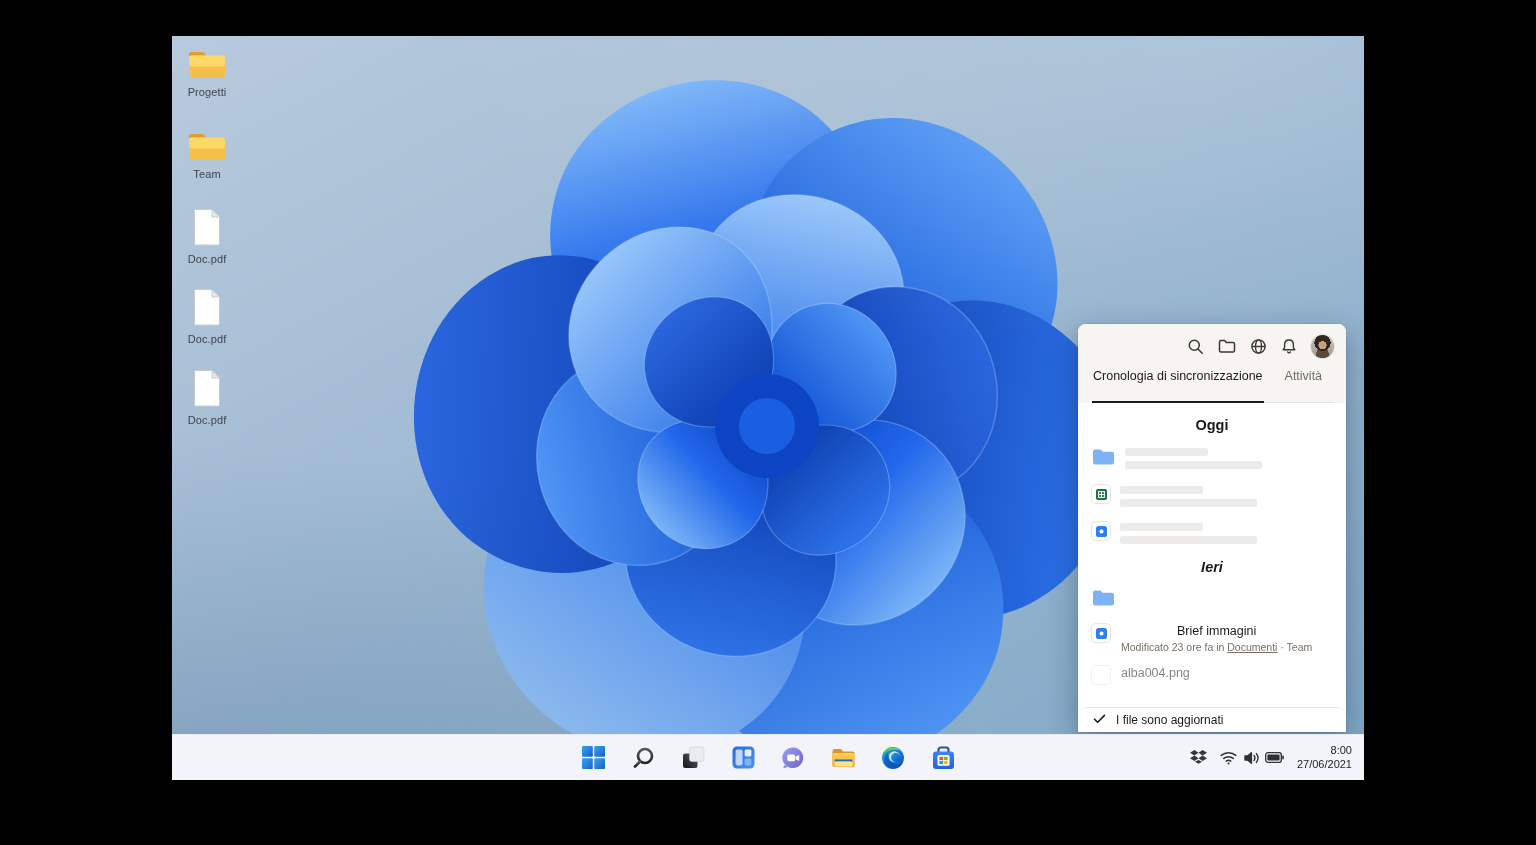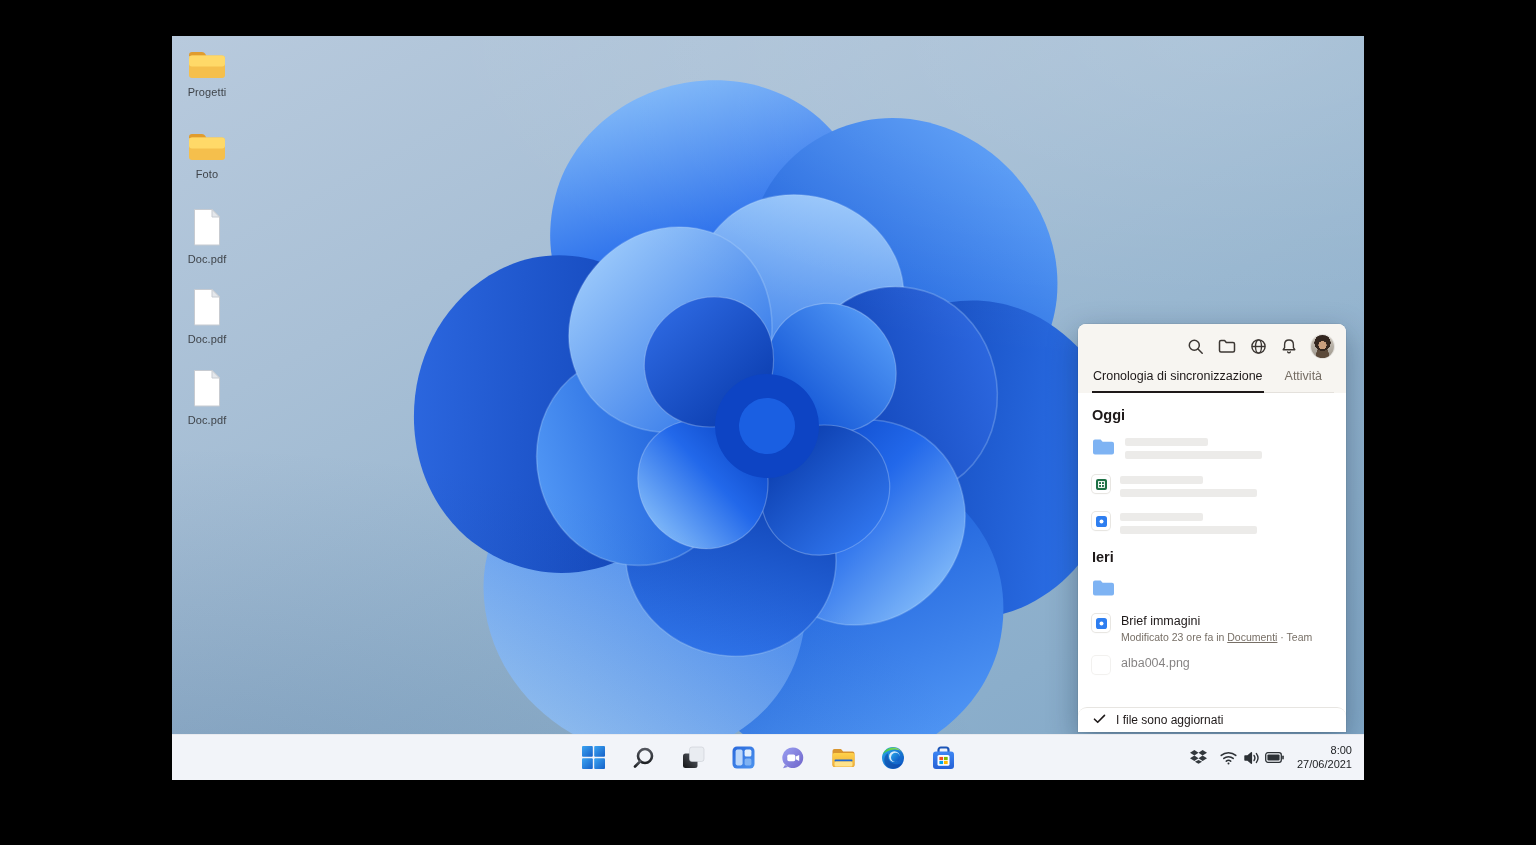--- a/index.html
+++ b/index.html
@@ -35,27 +35,27 @@
   .hdr-icons svg { display:block; }
   .avatar { width:23px; height:23px; border-radius:50%;
     background:
       radial-gradient(circle at 50% 44%, #c99f7e 0 23%, transparent 24%),
       radial-gradient(circle at 50% 34%, #33261f 0 42%, transparent 43%),
       radial-gradient(ellipse at 50% 108%, #5c4a3a 0 42%, transparent 43%),
       linear-gradient(#cfc9bf,#9d968c);
     box-shadow:0 0 0 1px rgba(0,0,0,.08);
   }
   .tabs { display:flex; gap:20px; padding:6px 0 0; border-bottom:1px solid #e4e1dc; }
-  .tab { font-size:12.5px; padding:4px 1px 8px; color:#756d64; cursor:pointer; white-space:nowrap; }
+  .tab { font-size:12.5px; padding:4px 1px 18px; color:#756d64; cursor:pointer; white-space:nowrap; }
   .tab.active { color:#1e1919; border-bottom:2px solid #1e1919; margin-bottom:-1px; }
 
-  .panel-body { position:relative; flex:1; background:#fff; padding:0 14px; overflow:hidden; }
+  .panel-body { position:relative; flex:1; background:#fff; padding:0 14px; overflow:hidden;text-align:center; }
   .sec-title { font-size:14.5px; font-weight:700; color:#1e1919; }
   .sec-title.today { margin:14px 0 14px; }
-  .sec-title.yesterday { margin:10px 0 13px; }
+  .sec-title.yesterday { margin:10px 0 13px;font-style:italic; }
 
   .skel-row { display:flex; gap:10px; align-items:flex-start; margin-bottom:15px; }
   .skel-bars { display:flex; flex-direction:column; gap:5px; padding-top:1px; }
   .bar { height:8px; border-radius:2px; background:#ecebe9; }
   .bar.short { width:83px; } .bar.long { width:137px; }
 
   .item { display:flex; gap:11px; align-items:flex-start; margin-bottom:13px; cursor:pointer; }
   .item .txt { min-width:0; }
   .item .name { font-size:12.5px; color:#1e1919; margin-bottom:3px; }
   .item .meta { font-size:10.5px; color:#776f66; white-space:nowrap; }
@@ -156,21 +156,21 @@
   </div>
 
   <div class="dicon" style="left:0;top:94px">
     <div class="glyph">
       <svg width="40" height="32" viewBox="0 0 40 32">
         <path d="M2 7 q0-3 3-3 h10 q2.2 0 3.2 1.8 l1.4 2.4 h-17.6 z" fill="#e09c2e"></path>
         <rect x="2" y="7.5" width="36" height="22.5" rx="3" fill="#f5bf4c"></rect>
         <rect x="2" y="7.5" width="36" height="11" rx="3" fill="#ffd968"></rect>
       </svg>
     </div>
-    <div class="lbl">Foto</div>
+    <div class="lbl">Team</div>
   </div>
 
   <div class="dicon" style="left:0;top:172px">
     <div class="glyph">
       <svg width="30" height="39" viewBox="0 0 30 39">
         <path d="M2.5 1.5 h17.5 l7.5 7.5 v28 h-25 z" fill="#ffffff" stroke="#c7cbd1" stroke-width="1"></path>
         <path d="M20 1.5 l7.5 7.5 h-7.5 z" fill="#e4e7eb" stroke="#c7cbd1" stroke-width="1"></path>
       </svg>
     </div>
     <div class="lbl">Doc.pdf</div>

